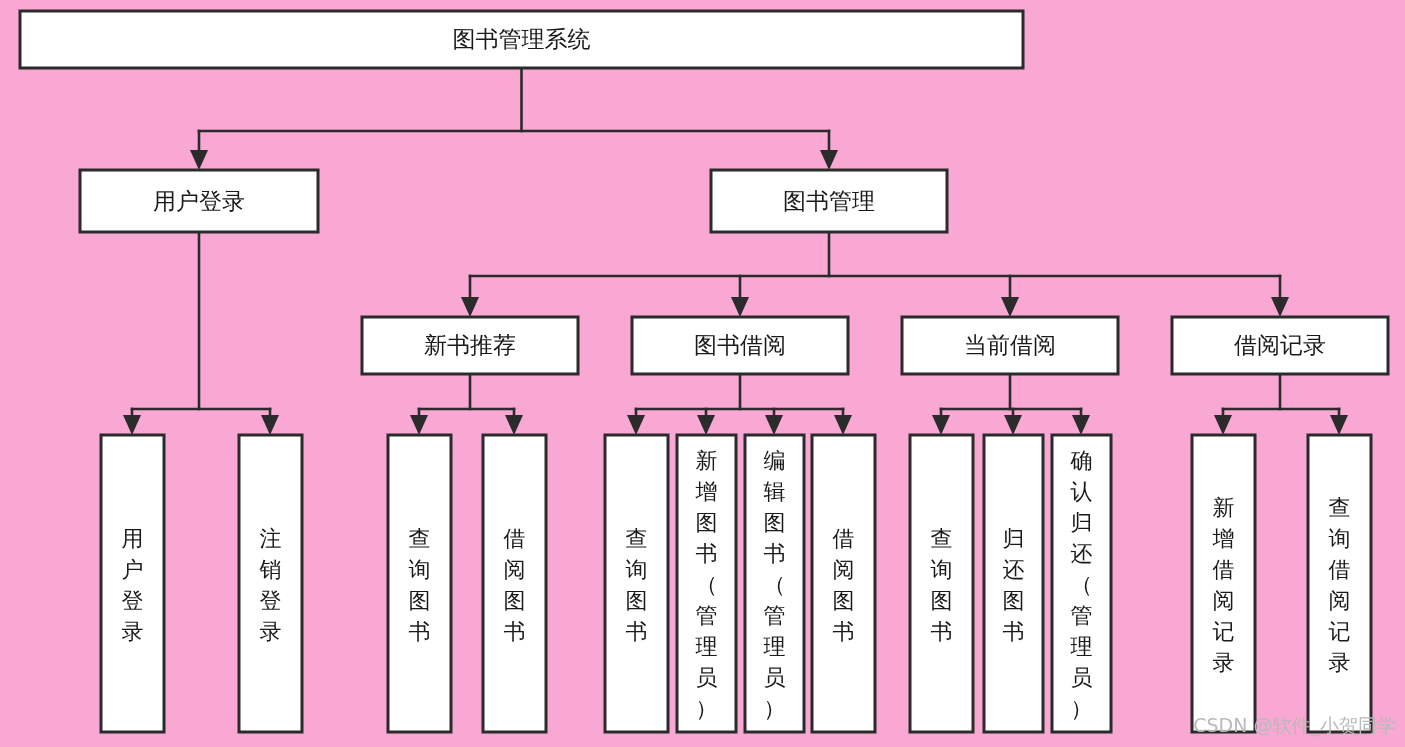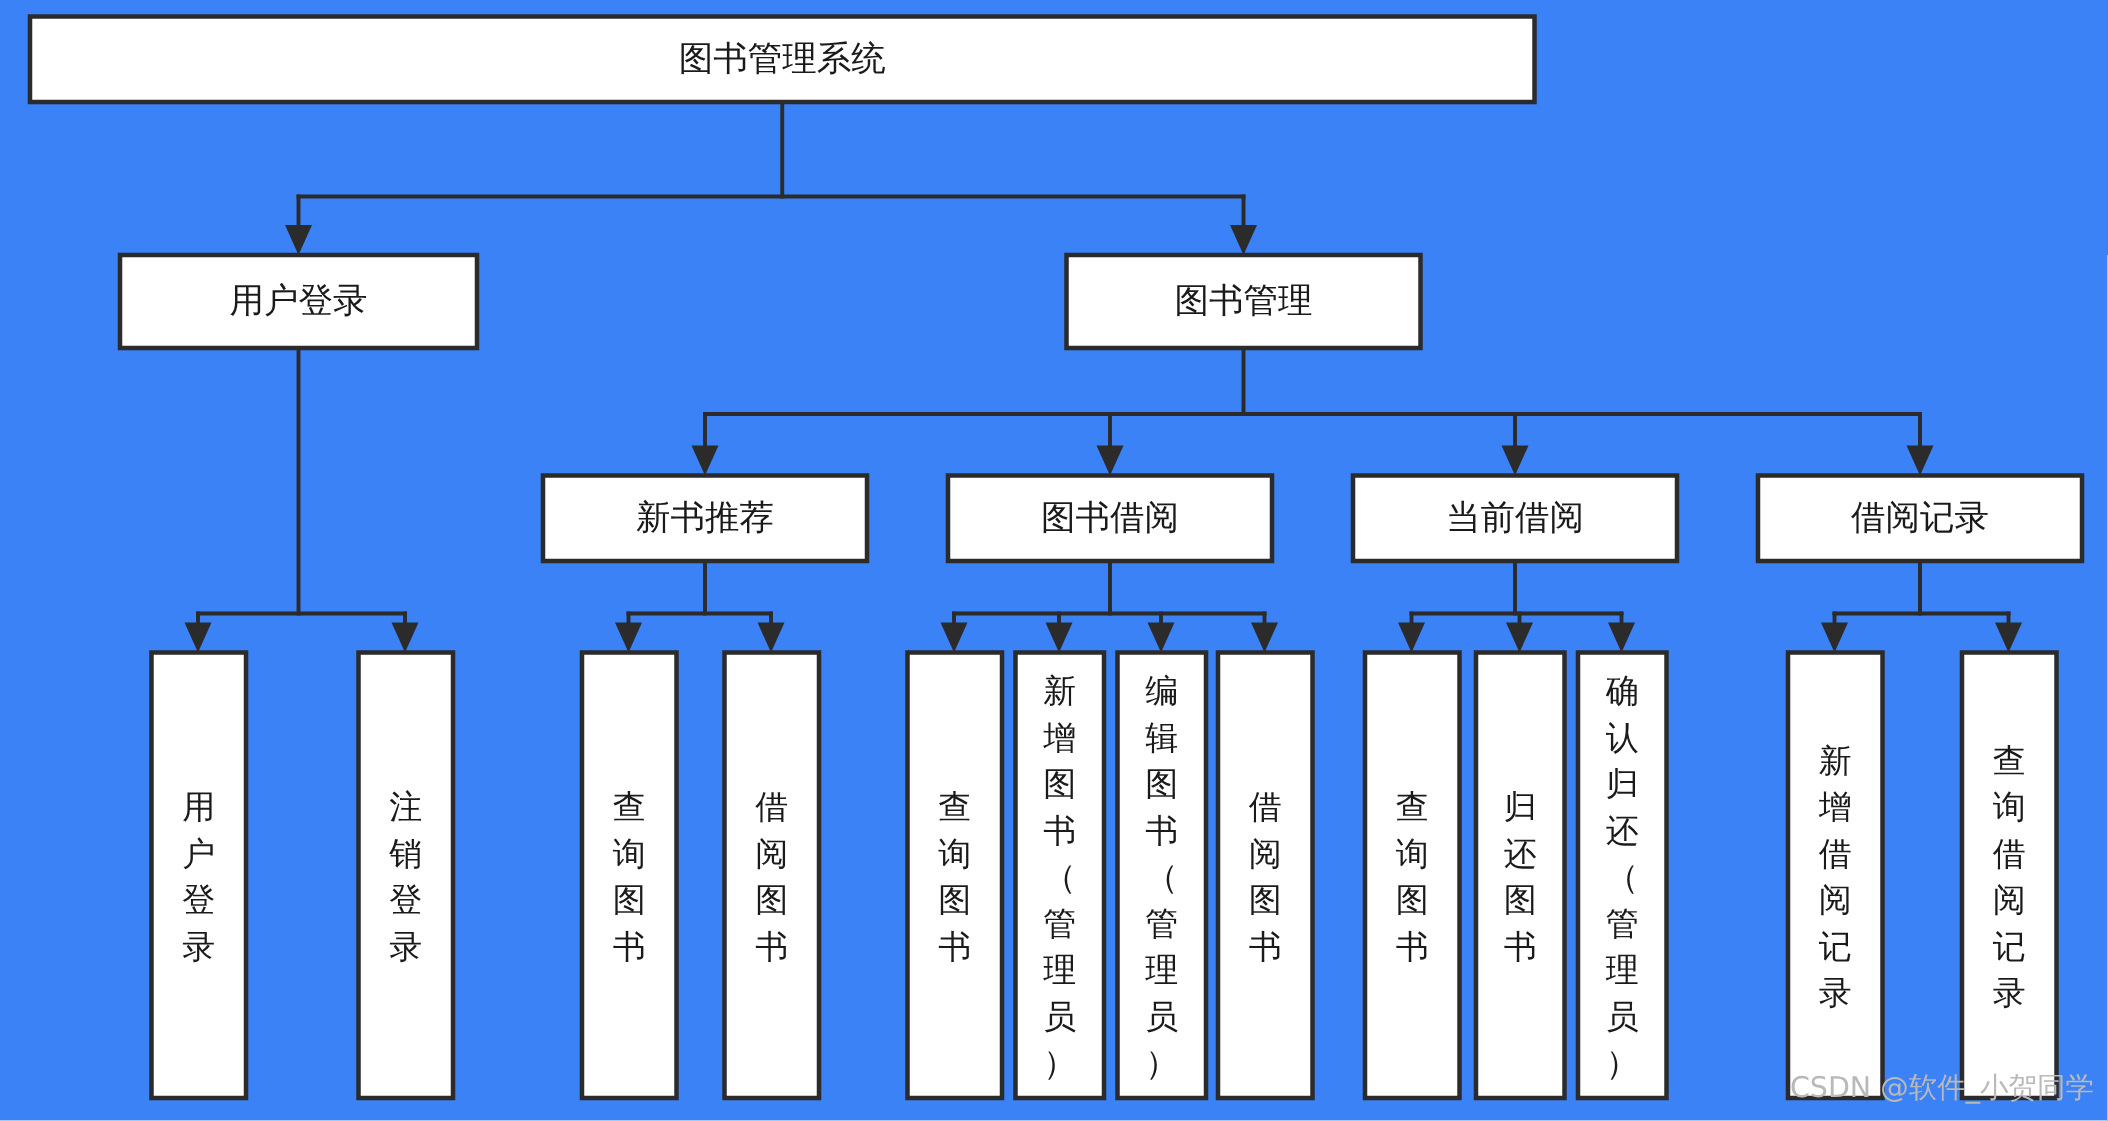--- a/index.html
+++ b/index.html
@@ -8,21 +8,21 @@
     padding: 0;
     background: #ffffff;
   }
   body {
     font-family: "Liberation Sans", "DejaVu Sans", sans-serif;
   }
   #diagram-root {
     position: relative;
     width: 1405px;
     height: 747px;
-    background: #3b82f6;
+    background: #f9a8d4;
     overflow: hidden;
   }
   svg.diagram-canvas {
     position: absolute;
     left: 0;
     top: 0;
     width: 1405px;
     height: 747px;
     display: block;
   }

